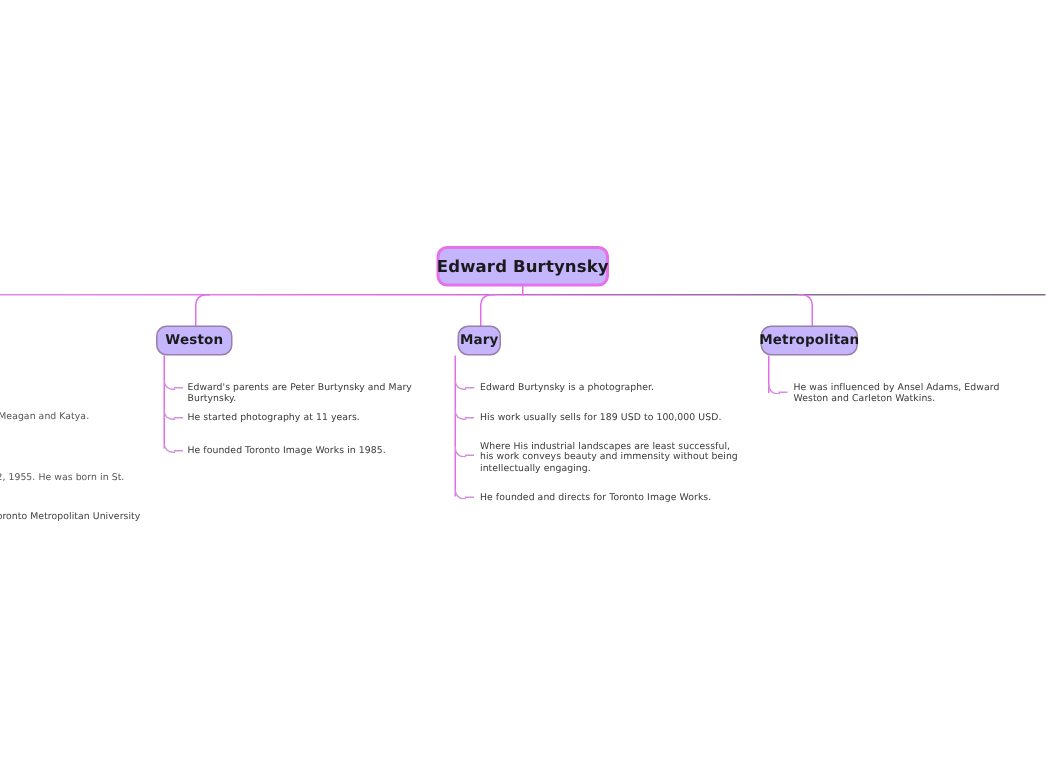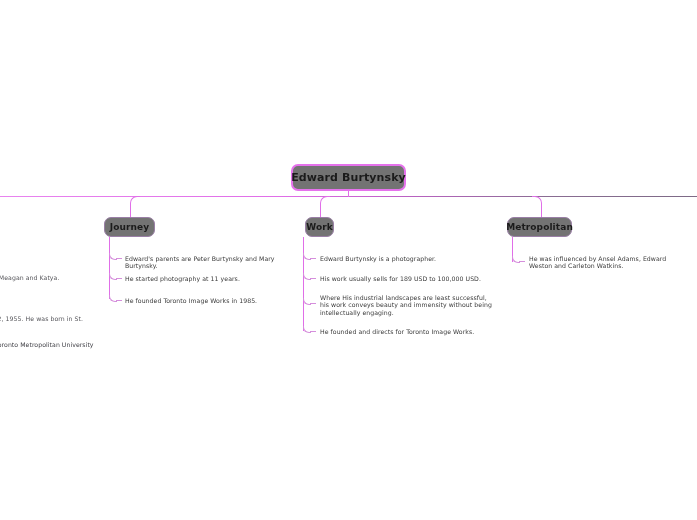--- a/index.html
+++ b/index.html
@@ -77,21 +77,21 @@
     border-left: 1px solid #d58fdc;
     border-bottom: 1px solid #d58fdc;
     border-bottom-left-radius: 6px;
     width: 7px;
   }
 
   
   .node {
     position: absolute;
     box-sizing: border-box;
-    background: #737373;
+    background: #c4b5fd;
     border-radius: 7px;
     display: flex;
     align-items: center;
     justify-content: center;
     white-space: nowrap;
   }
   .node-root {
     border: 2px solid #e572ec;
     font-size: 11px;
     font-weight: bold;
@@ -161,25 +161,25 @@
 
   <div class="spine" style="left:512px; top:237px; height:25px;"></div>
   <div class="stub-cap" style="left:512px; top:256px; height:6px;"></div>
   <div class="stub" style="left:519px; top:261px; width:6px;"></div>
 
   <div class="node node-root" style="left:291px; top:164px; width:115px; height:27px;">
     <span>Edward Burtynsky</span>
   </div>
 
   <div class="node node-branch" style="left:104px; top:217px; width:51px; height:20px;">
-    <span>Journey</span>
+    <span>Weston</span>
   </div>
 
   <div class="node node-branch" style="left:305px; top:217px; width:29px; height:20px;">
-    <span>Work</span>
+    <span>Mary</span>
   </div>
 
   <div class="node node-branch" style="left:507px; top:217px; width:65px; height:20px;">
     <span>Metropolitan</span>
   </div>
 
   <div class="leaf" style="left:125px; top:255px; width:180px;">Edward's parents are Peter Burtynsky and Mary Burtynsky.</div>
   <div class="leaf" style="left:125px; top:275px; width:180px;">He started photography at 11 years.</div>
   <div class="leaf" style="left:125px; top:297px; width:180px;">He founded Toronto Image Works in 1985.</div>
 

